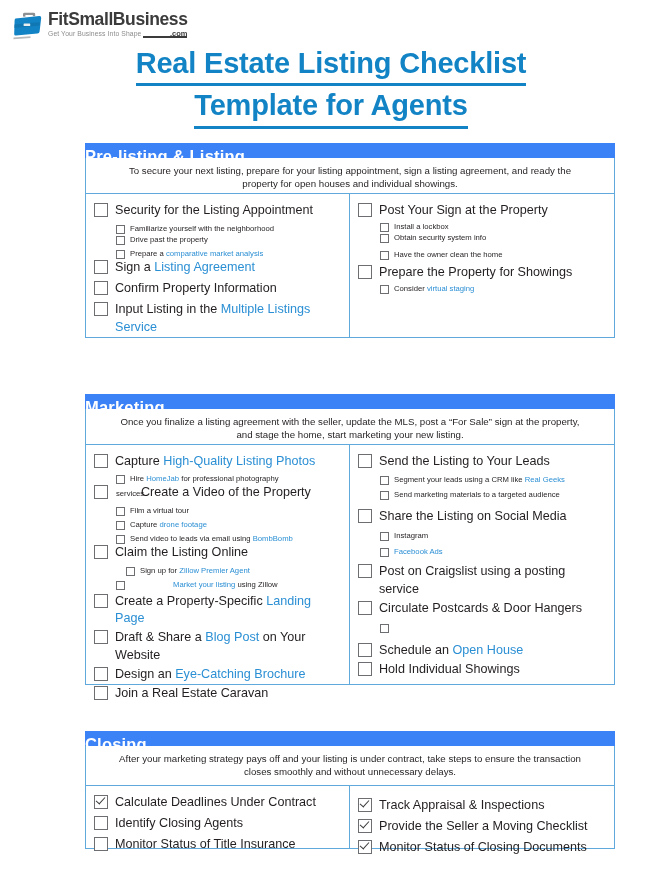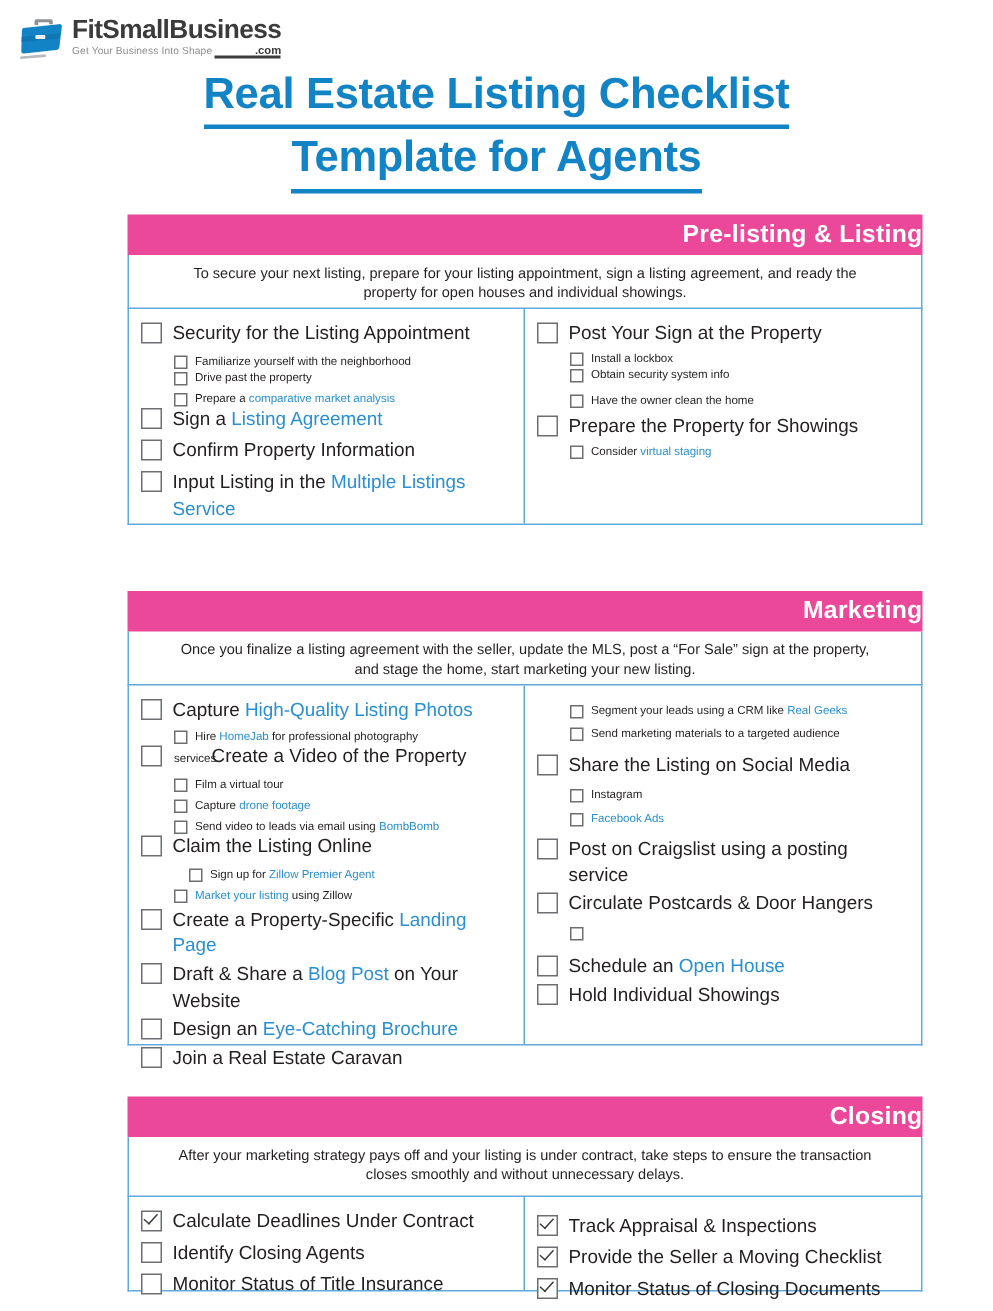--- a/index.html
+++ b/index.html
@@ -86,27 +86,27 @@
     padding-bottom: 1px;
   }
 
   
   .section {
     position: absolute;
     left: 85px;
     width: 530px;
   }
   .section-header {
-    background: #ec4899;
+    background: #3b82f6;
     color: #ffffff;
-    text-align: right;
+    text-align: left;
     font-size: 16.5px;
     font-weight: bold;
     letter-spacing: 0.2px;
-    height: 27px;
+    height: 15px;
     line-height: 27px;
   }
   .section-desc {
     border: 1px solid #5fa9dd;
     border-top: none;
     text-align: center;
     font-size: 9.7px;
     line-height: 1.38;
     padding: 6px 28px 7px 28px;
     box-sizing: border-box;
@@ -307,21 +307,21 @@
             <span class="label-sub"><span>Send video to leads via email using </span><span class="lk">BombBomb</span></span>
           </div>
           <div class="item main">
             <span class="box"></span>
             <span class="label-main"><span>Claim the Listing Online</span></span>
           </div>
           <div class="item sub" style="margin-top: 3px; margin-left: 32px;">
             <span class="box"></span>
             <span class="label-sub"><span>Sign up for </span><span class="lk">Zillow Premier Agent</span></span>
           </div>
-          <div class="item sub" style="margin-top: 3px;">
+          <div class="item sub" style="margin-top: 3px; gap: 43px;">
             <span class="box"></span>
             <span class="label-sub"><span class="lk">Market your listing</span><span> using Zillow</span></span>
           </div>
           <div class="item main" style="margin-top: 2px;">
             <span class="box"></span>
             <span class="label-main"><span>Create a Property-Specific </span><span class="lk">Landing Page</span></span>
           </div>
           <div class="item main">
             <span class="box"></span>
             <span class="label-main"><span>Draft &amp; Share a </span><span class="lk">Blog Post</span><span> on Your Website</span></span>
@@ -329,20 +329,24 @@
           <div class="item main">
             <span class="box"></span>
             <span class="label-main"><span>Design an </span><span class="lk">Eye-Catching Brochure</span></span>
           </div>
           <div class="item main">
             <span class="box"></span>
             <span class="label-main"><span>Join a Real Estate Caravan</span></span>
           </div>
         </div>
         <div class="col col-right">
+          <div class="item main">
+            <span class="box"></span>
+            <span class="label-main"><span>Send the Listing to Your Leads</span></span>
+          </div>
           <div class="item sub" style="margin-top: 3px;">
             <span class="box"></span>
             <span class="label-sub"><span>Segment your leads using a CRM like </span><span class="lk">Real Geeks</span></span>
           </div>
           <div class="item sub" style="margin-top: 4px;">
             <span class="box"></span>
             <span class="label-sub"><span>Send marketing materials to a targeted audience</span></span>
           </div>
           <div class="item main" style="margin-top: 8px;">
             <span class="box"></span>

